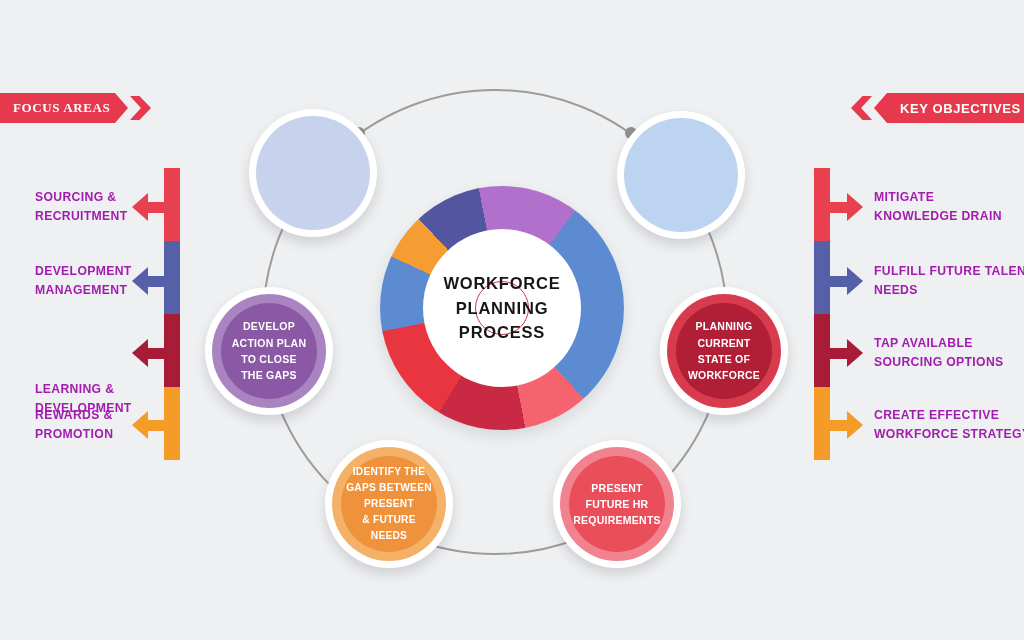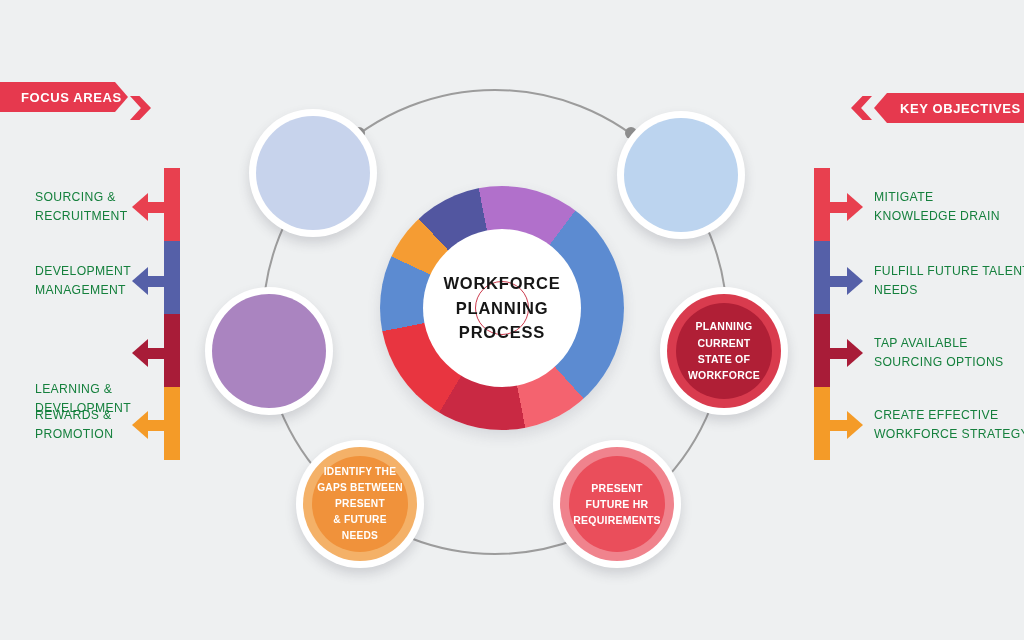--- a/index.html
+++ b/index.html
@@ -8,34 +8,34 @@
     position:relative; overflow:hidden;
     background:#eef0f1;
     font-family:"Liberation Sans", sans-serif;
     -webkit-font-smoothing:antialiased;
   }
   .abs { position:absolute; }
 
   
   .ribbon { height:30px; display:flex; align-items:center;
     color:#fff; font-weight:700; font-size:13px; letter-spacing:.6px; }
-  .ribbon-left { left:0; top:82px; width:128px; padding-left:21px;
-    clip-path:polygon(0 0, calc(100% - 13px) 0, 100% 50%, calc(100% - 13px) 100%, 0 100%); }
+  .ribbon-left { left:0; top:93px; width:128px; padding-left:13px;
+    clip-path:polygon(0 0, calc(100% - 13px) 0, 100% 50%, calc(100% - 13px) 100%, 0 100%);font-family:Liberation Serif, serif; }
   .ribbon-right { left:874px; top:93px; width:150px; padding-left:26px;
     clip-path:polygon(13px 0, 100% 0, 100% 100%, 13px 100%, 0 50%); }
   .chev { width:21px; height:24px; top:96px; }
   .chev-right { left:130px; clip-path:polygon(0 0, 45% 0, 100% 50%, 45% 100%, 0 100%, 52% 50%); }
   .chev-left  { left:851px; clip-path:polygon(100% 0, 55% 0, 0 50%, 55% 100%, 100% 100%, 48% 50%); }
 
   
   .vbar { top:168px; width:16px; height:292px; display:flex; flex-direction:column; }
   .vbar-left { left:164px; } .vbar-right { left:814px; }
   .vbar .seg { flex:1; }
 
-  .side-label { color:#15803d; font-weight:400; font-size:12.2px;
+  .side-label { color:#a21caf; font-weight:700; font-size:12.2px;
     letter-spacing:.35px; line-height:1.55; white-space:pre-line; display:flex; align-items:center; }
   .label-left  { left:35px;  width:125px; height:46px; }
   .label-right { left:874px; width:170px; height:46px; }
 
   .arr { display:flex; align-items:center; height:30px; }
   .arr .shaft { width:17px; height:11px; }
   .arr .head  { width:0; height:0; border-top:14px solid transparent; border-bottom:14px solid transparent; }
   .arr-left  { left:132px; }
   .arr-left .head  { border-right-width:16px; border-right-style:solid; }
   .arr-right { left:830px; }
@@ -165,26 +165,30 @@
 CURRENT
 STATE OF
 WORKFORCE</div>
 </div>
 <div class="abs node" style="left:553px; top:440px;">
   <div class="ring" style="background-color: rgb(240, 131, 141);"></div>
   <div class="core" style="background-color: rgb(234, 78, 91);">PRESENT
 FUTURE HR
 REQUIREMENTS</div>
 </div>
-<div class="abs node" style="left:296px; top:440px;">
+<div class="abs node" style="left:325px; top:440px;">
   <div class="ring" style="background-color: rgb(244, 177, 104);"></div>
   <div class="core" style="font-size: 10.2px; background-color: rgb(240, 146, 59);">IDENTIFY THE
 GAPS BETWEEN
 PRESENT
 &amp; FUTURE
 NEEDS</div>
 </div>
 <div class="abs node" style="left:205px; top:287px;">
   <div class="ring" style="background-color: rgb(170, 132, 192);"></div>
+  <div class="core" style="background-color: rgb(138, 88, 164);">DEVELOP
+ACTION PLAN
+TO CLOSE
+THE GAPS</div>
 </div>
 <div class="abs node" style="left:249px; top:109px;">
   <div class="ring" style="background-color: rgb(199, 211, 236);"></div>
 </div>
 
 </body></html>

